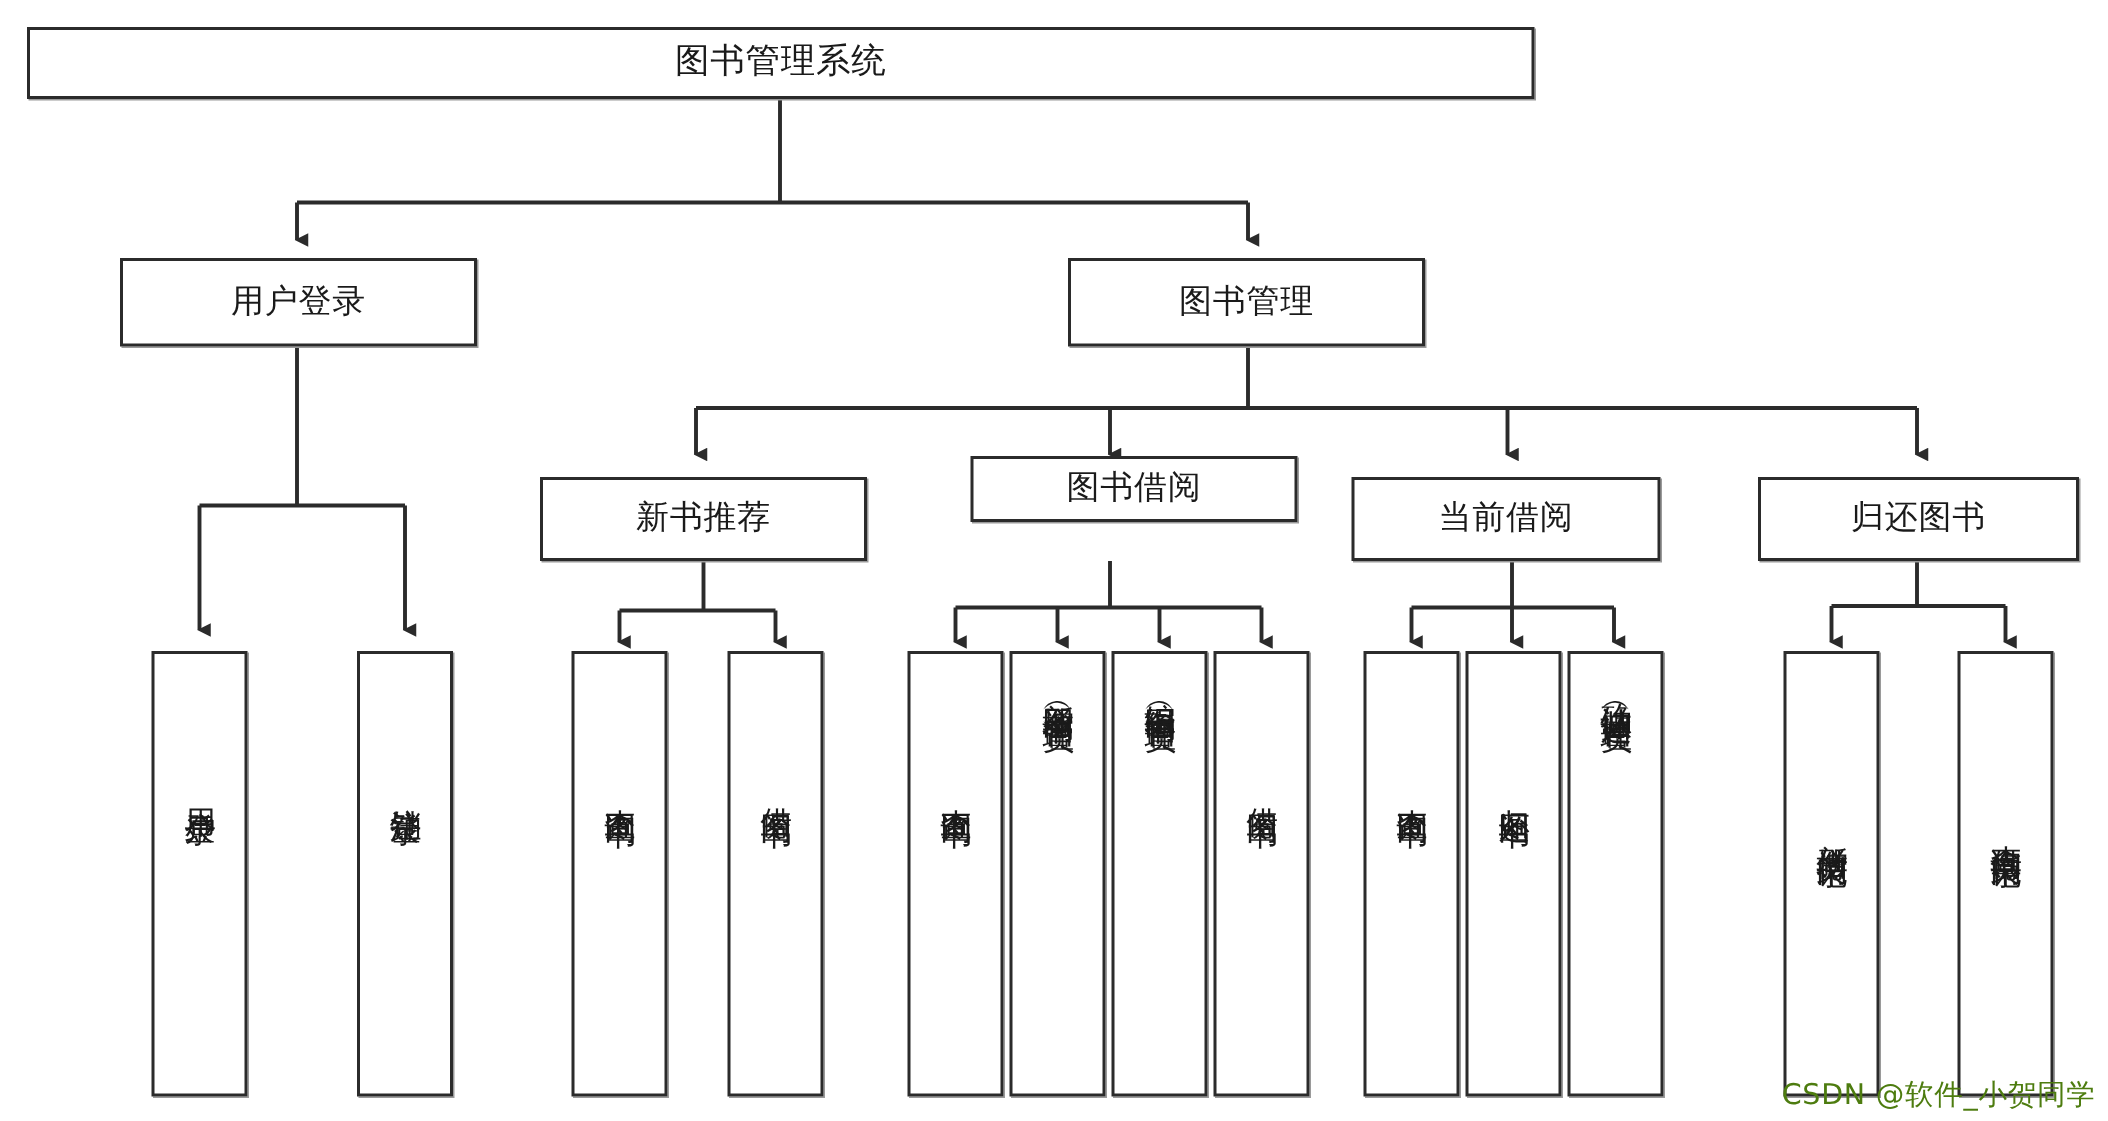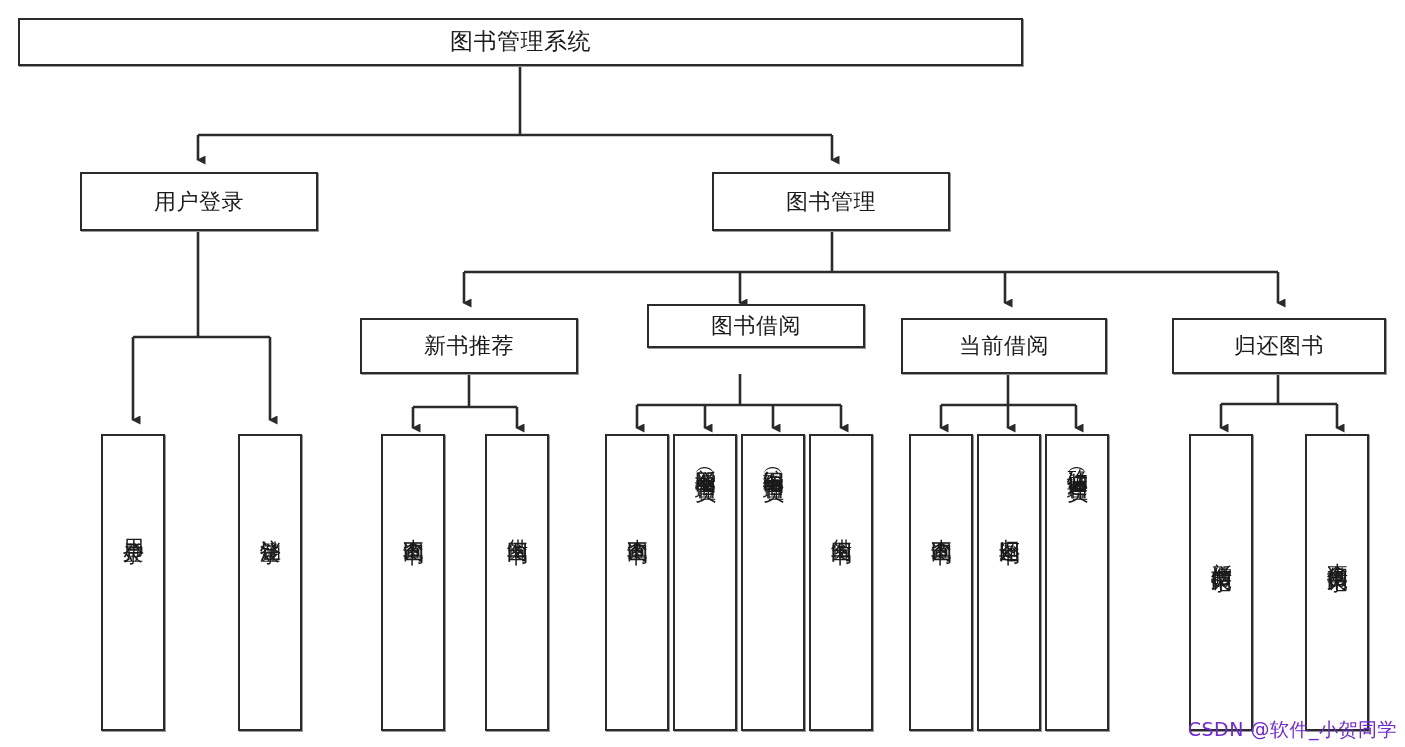--- a/index.html
+++ b/index.html
@@ -64,21 +64,21 @@
   .node.leaf.mid2 .node-label {
     margin-top: 94px;
   }
   .node.root .node-label {
     font-size: 23px;
   }
   #watermark {
     position: absolute;
     right: 8px;
     bottom: 4px;
-    color: #6d28d9;
+    color: #4d7c0f;
     font-size: 19px;
     letter-spacing: 0.5px;
     z-index: 5;
     white-space: nowrap;
   }
 </style>
 </head>
 <body>
 
 <div id="canvas">

